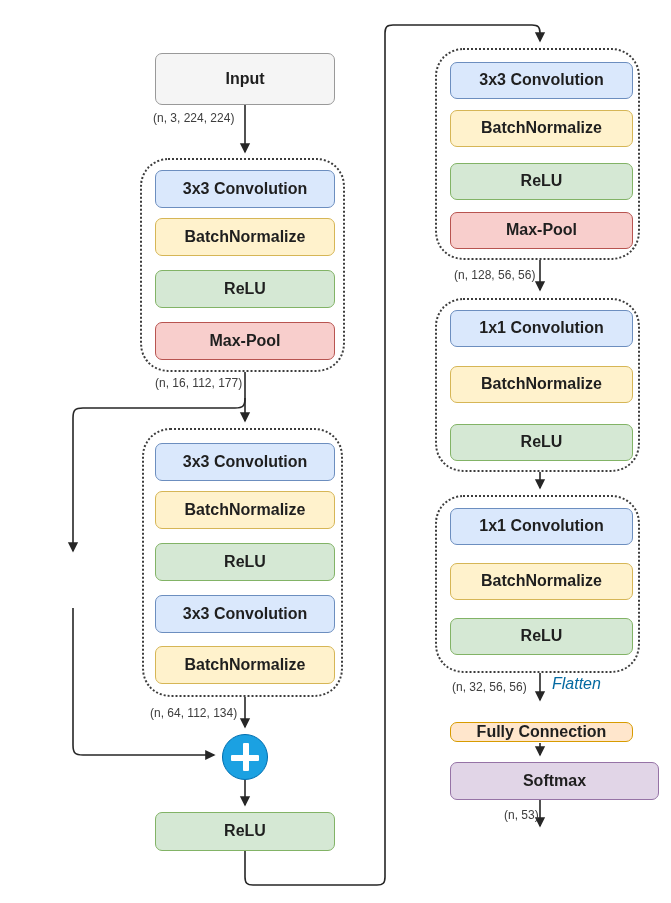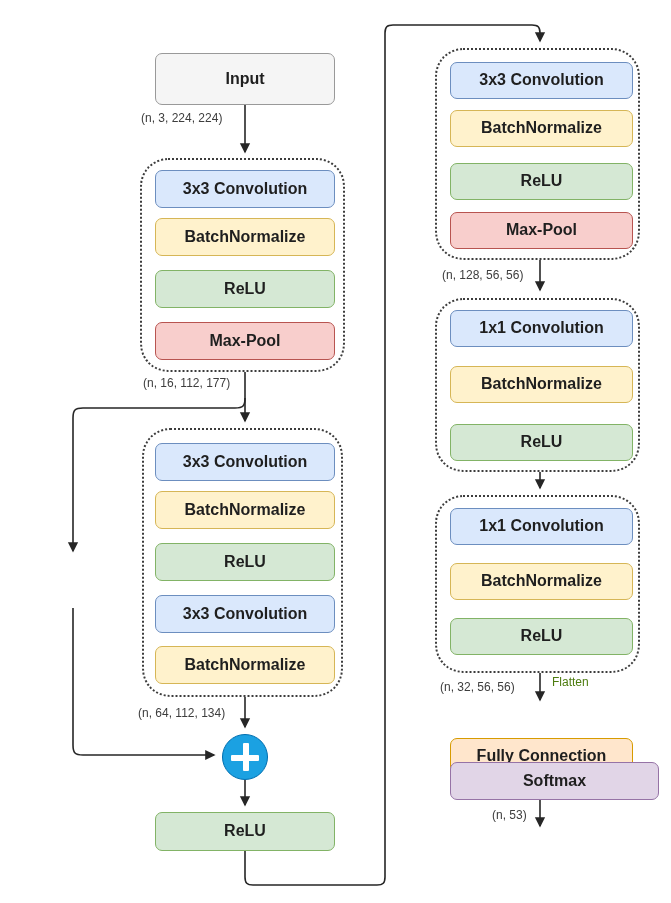--- a/index.html
+++ b/index.html
@@ -11,23 +11,23 @@
   .box{
     position:absolute;box-sizing:border-box;border:1px solid #888;border-radius:7px;
     display:flex;align-items:center;justify-content:center;text-align:center;
     font-size:16px;color:#1f1f1f;line-height:1.15;background:#fff;z-index:2;font-weight:bold;
   }
   .g{
     position:absolute;box-sizing:border-box;border:2px dotted #3c3c3c;border-radius:28px;
     background:transparent;z-index:1;
   }
   .lbl{
-    position:absolute;font-size:12px;color:#3d3d3d;white-space:nowrap;z-index:3;
+    position:absolute;font-size:12px;color:#3d3d3d;white-space:nowrap;z-index:3;margin-left:12px;
   }
-  .flat{position:absolute;font-size:12px;color:#4d7c0f;white-space:nowrap;z-index:3;}
+  .flat{position:absolute;font-size:16px;color:#0369a1;white-space:nowrap;z-index:3;font-style:italic;}
   .c-conv{background:var(--conv-fill);border-color:var(--conv-stroke);}
   .c-bn{background:var(--bn-fill);border-color:var(--bn-stroke);}
   .c-relu{background:var(--relu-fill);border-color:var(--relu-stroke);}
   .c-pool{background:var(--pool-fill);border-color:var(--pool-stroke);}
   .c-fc{background:var(--fc-fill);border-color:var(--fc-stroke);}
   .c-soft{background:var(--softmax-fill);border-color:var(--softmax-stroke);}
   .c-io{background:var(--io-fill);border-color:var(--io-stroke);}
   .two-line{white-space:pre-line;font-size:15px;}
   .addnode{
     position:absolute;left:222px;top:734px;width:46px;height:46px;border-radius:50%;
@@ -101,17 +101,17 @@
   <div class="box c-bn" style="left:450px;top:366px;width:183px;height:37px;">BatchNormalize</div>
   <div class="box c-relu" style="left:450px;top:424px;width:183px;height:37px;">ReLU</div>
 
   <div class="g" style="left:435px;top:495px;width:205px;height:178px;"></div>
   <div class="box c-conv" style="left:450px;top:508px;width:183px;height:37px;">1x1 Convolution</div>
   <div class="box c-bn" style="left:450px;top:563px;width:183px;height:37px;">BatchNormalize</div>
   <div class="box c-relu" style="left:450px;top:618px;width:183px;height:37px;">ReLU</div>
   <div class="lbl" style="left:440px;top:680px;">(n, 32, 56, 56)</div>
   <div class="flat" style="left:552px;top:675px;">Flatten</div>
 
-  <div class="box c-fc" style="left:450px;top:738px;width:183px;height:36px;">Fully Connection</div>
+  <div class="box c-fc" style="left:450px;top:722px;width:183px;height:20px;">Fully Connection</div>
   <div class="box c-soft" style="left:450px;top:762px;width:209px;height:38px;">Softmax</div>
   <div class="lbl" style="left:492px;top:808px;">(n, 53)</div>
 
 </div>
 
 </body></html>

